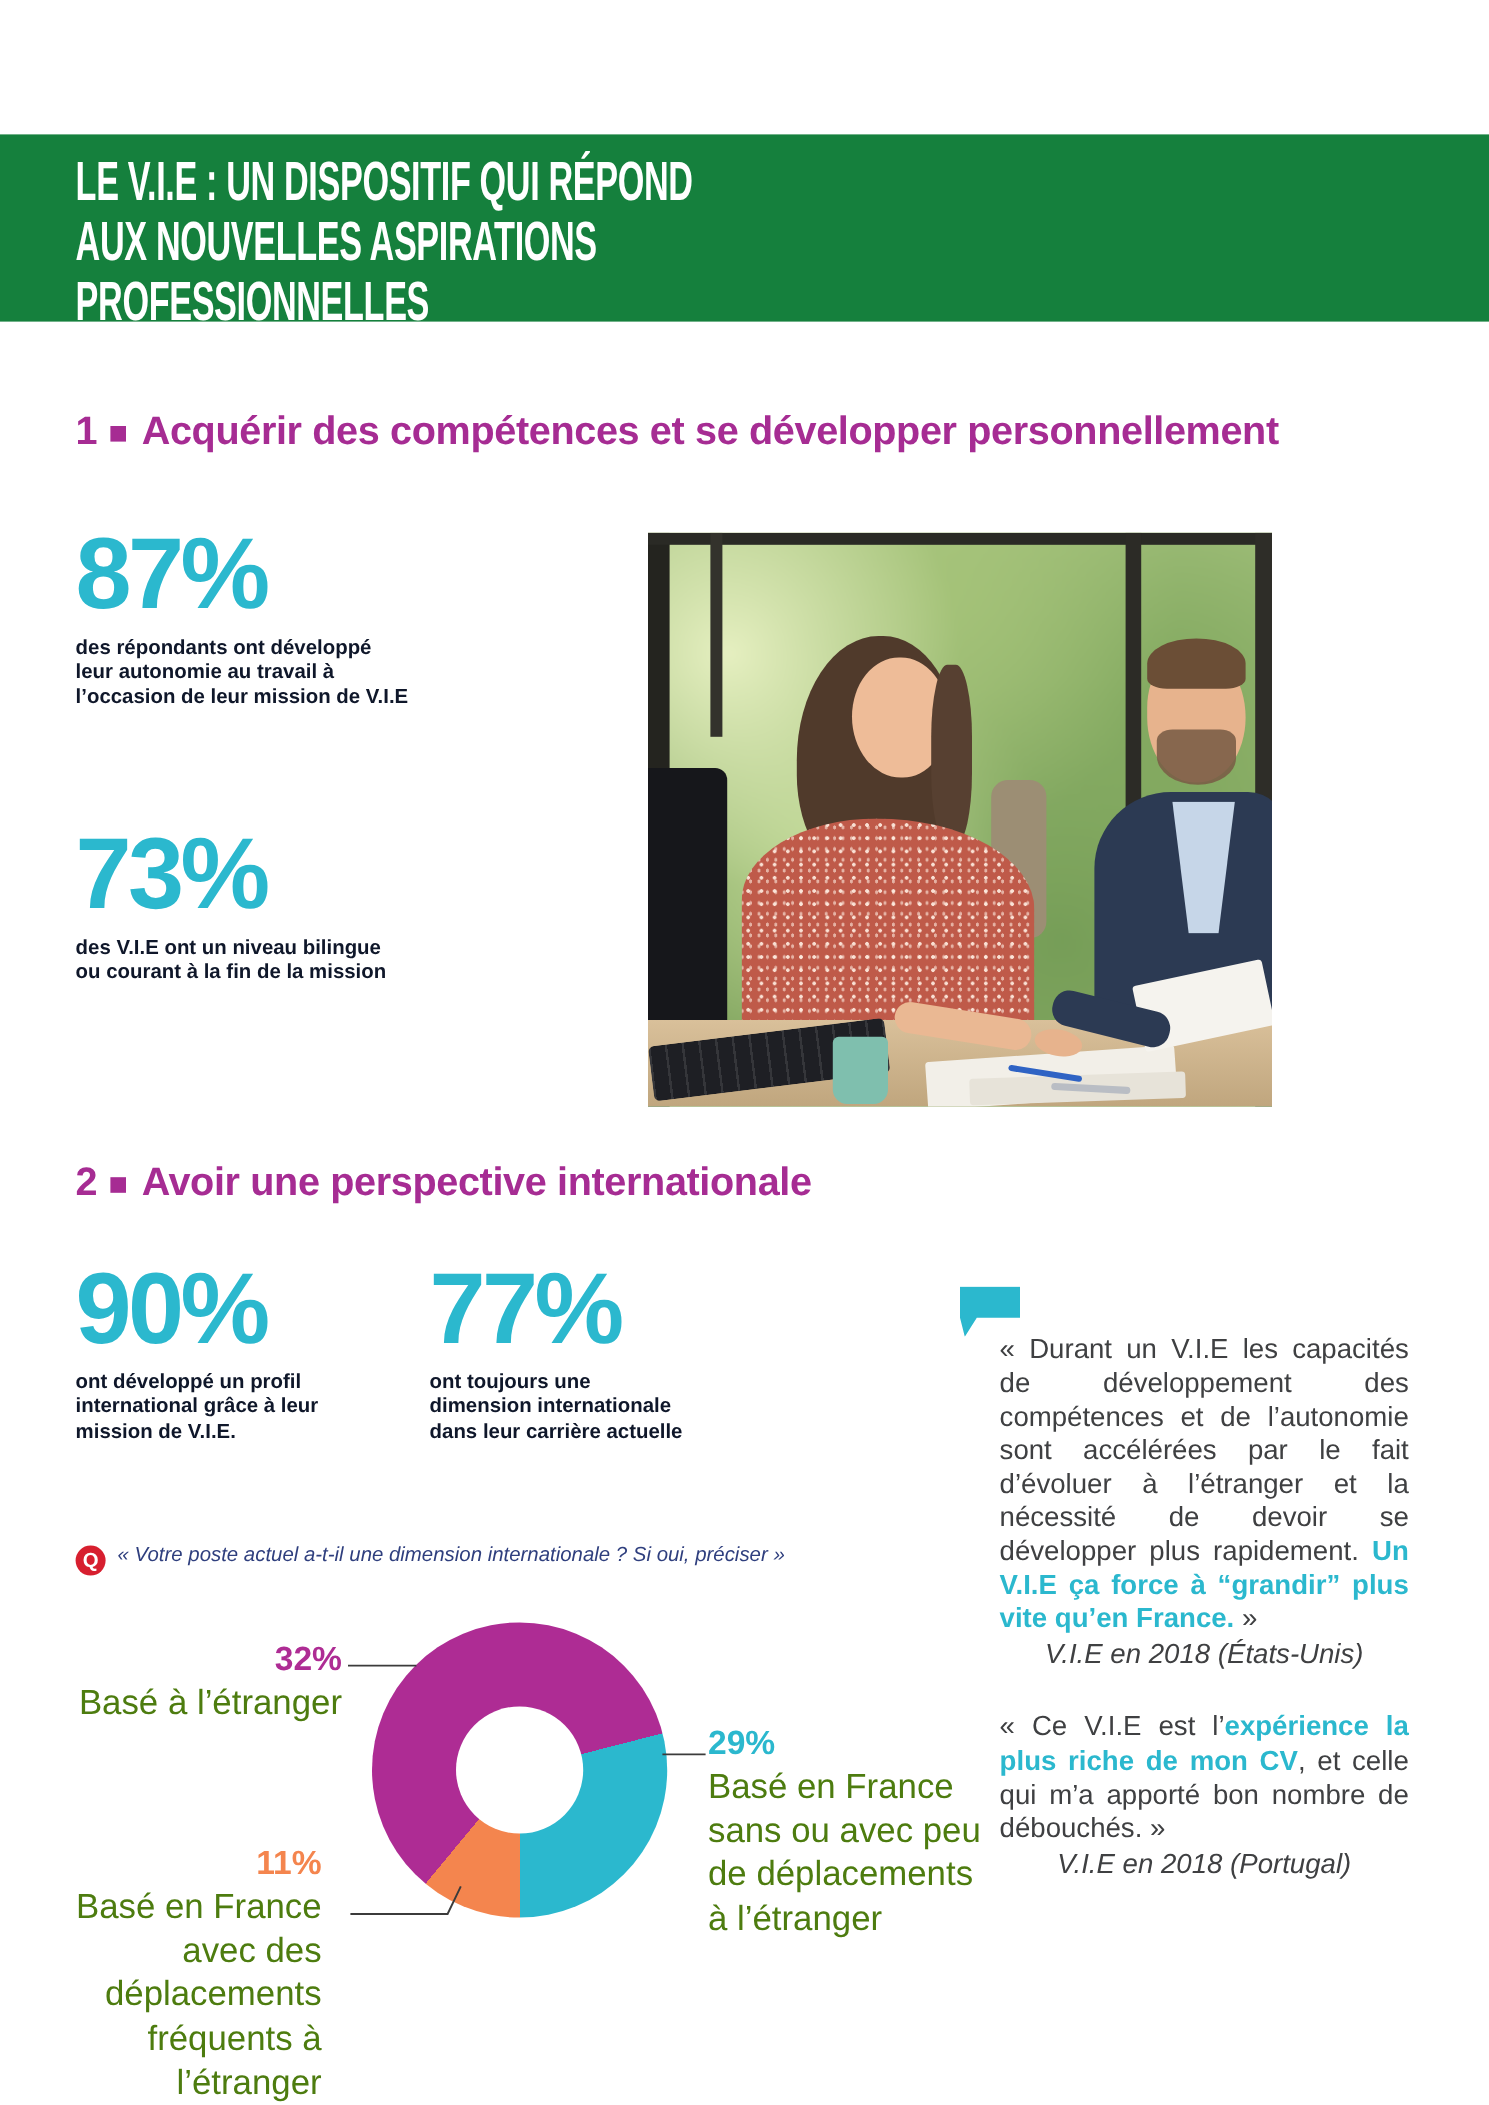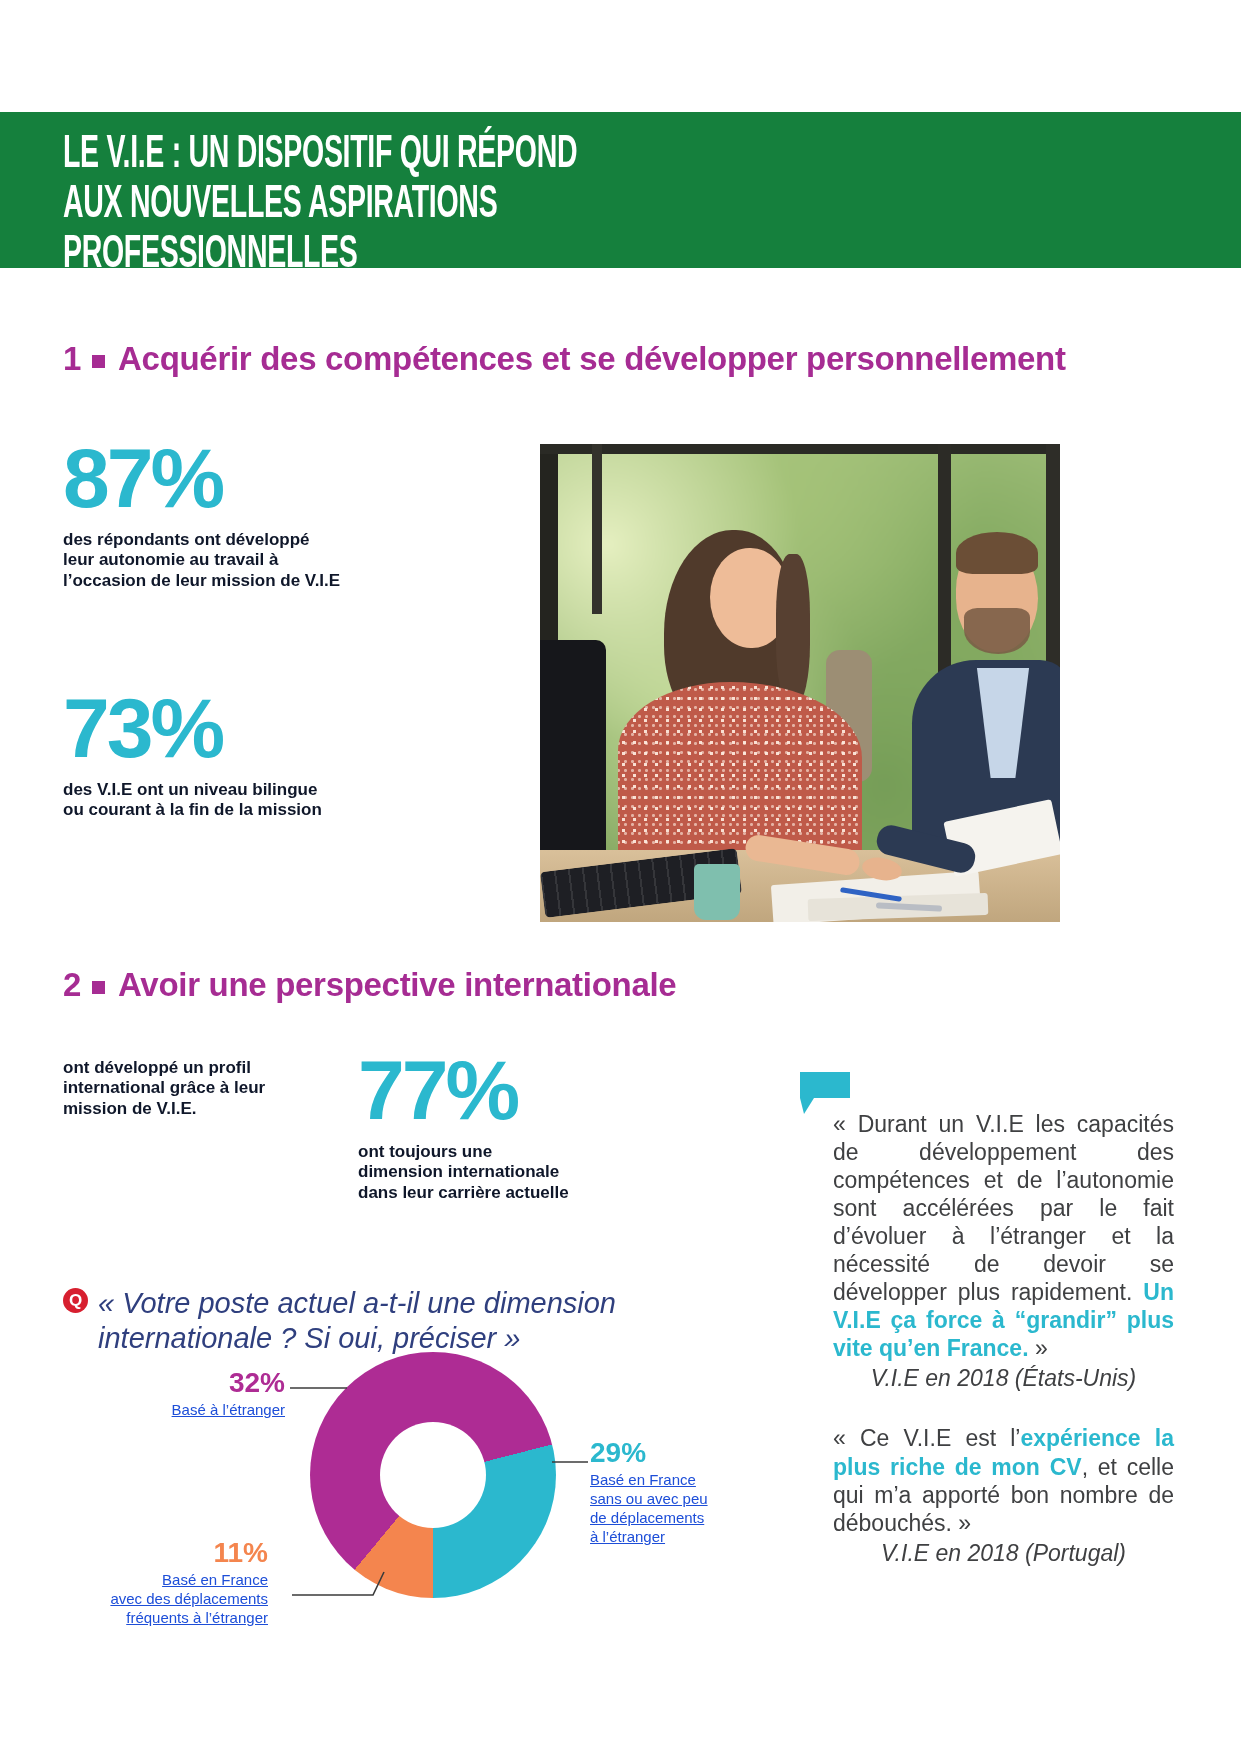--- a/index.html
+++ b/index.html
@@ -76,28 +76,28 @@
   .ph-paper.p1{left:232px;top:434px;width:208px;height:40px;transform:rotate(-4deg);}
   .ph-paper.p2{left:268px;top:452px;width:180px;height:22px;background:#e7e3d9;transform:rotate(-2deg);}
   .ph-pen{z-index:7;border-radius:3px;}
   .ph-pen.pen-blue{left:300px;top:448px;width:62px;height:5px;background:#2f63c4;transform:rotate(9deg);}
   .ph-pen.pen-silver{left:336px;top:460px;width:66px;height:6px;background:#b9bdc4;transform:rotate(3deg);}
 
   
   .question{position:absolute;left:63px;top:1286px;width:700px;}
   .q-badge{position:absolute;left:0;top:2px;width:25px;height:25px;border-radius:50%;background:#D71F2F;
            color:#fff;font-weight:700;font-size:17px;line-height:25px;text-align:center;}
-  .q-text{margin-left:35px;font-style:italic;font-size:29px;color:#2F3F7E;line-height:1.2;}
+  .q-text{margin-left:35px;font-style:italic;font-size:17px;color:#2F3F7E;line-height:1.2;}
 
   
   .donut{position:absolute;left:310px;top:1352px;width:246px;height:246px;border-radius:50%;}
   .donut-hole{position:absolute;left:70px;top:70px;width:106px;height:106px;border-radius:50%;background:#fff;}
   .callout{position:absolute;}
   .callout .pct{font-size:28px;font-weight:700;line-height:1.05;}
-  .callout .cl-label{font-size:15px;color:#1d4ed8;line-height:1.26;white-space:pre-line;margin-top:4px;text-decoration:underline;}
+  .callout .cl-label{font-size:29px;color:#4d7c0f;line-height:1.26;white-space:pre-line;margin-top:4px;}
   .cl-60{left:40px;top:1368px;width:245px;text-align:right;}
   .cl-29{left:590px;top:1438px;width:230px;text-align:left;}
   .cl-11{left:4px;top:1538px;width:264px;text-align:right;}
   .leaders{position:absolute;left:0;top:1330px;width:660px;height:330px;pointer-events:none;}
 
   
   .quote-icon{position:absolute;left:800px;top:1072px;width:50px;height:42px;background:#2BB8CE;
       clip-path:polygon(0 0,100% 0,100% 62%,28% 62%,8% 100%,0 62%);}
   .quotes{position:absolute;left:833px;top:1110px;width:341px;font-size:23px;line-height:1.22;color:#3f4042;}
   .quotes p{margin:0;text-align:justify;}
@@ -166,20 +166,21 @@
     <div class="ph-paper p2"></div>
     <div class="ph-pen pen-blue"></div>
     <div class="ph-pen pen-silver"></div>
   </div>
 
   <div class="sec-heading sec-2">
     <span class="sec-num">2</span><span class="sec-bullet"></span><span>Avoir une perspective internationale</span>
   </div>
 
   <div class="stat stat-90">
+    <div class="stat-value">90%</div>
     <div class="stat-label">ont développé un profil
 international grâce à leur
 mission de V.I.E.</div>
   </div>
   <div class="stat stat-77">
     <div class="stat-value">77%</div>
     <div class="stat-label">ont toujours une
 dimension internationale
 dans leur carrière actuelle</div>
   </div>

